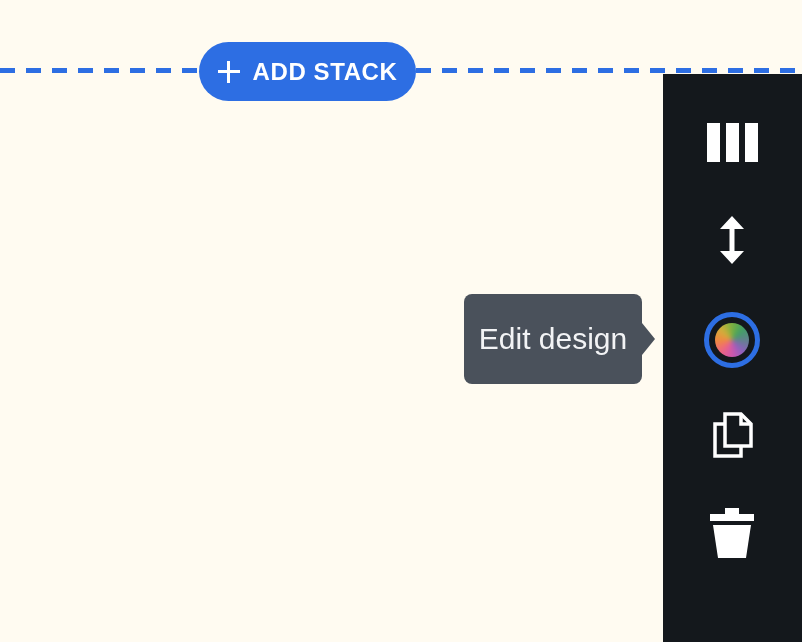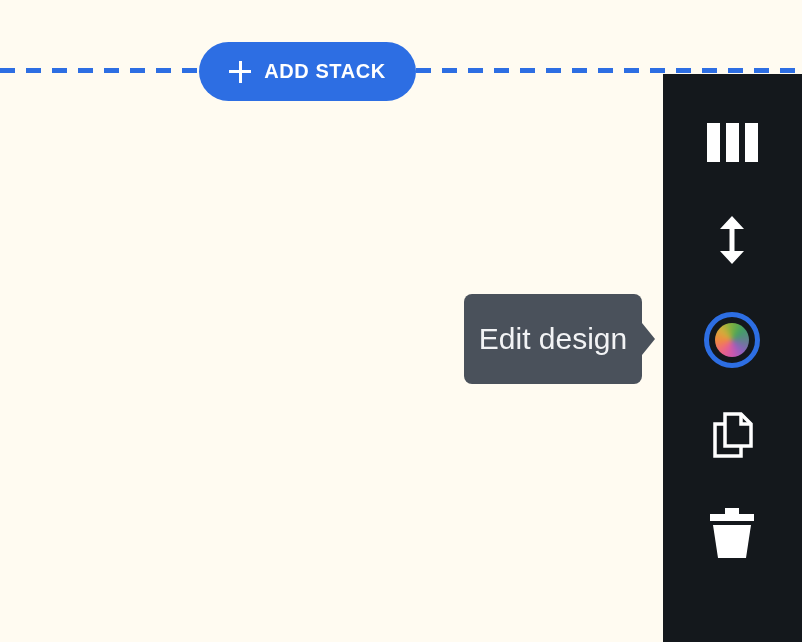--- a/index.html
+++ b/index.html
@@ -49,21 +49,21 @@
   }
   .plus-icon::before, .plus-icon::after {
     content: "";
     position: absolute;
     background: #FFFFFF;
   }
   .plus-icon::before { left: 0; top: 9.5px; width: 22px; height: 3px; }
   .plus-icon::after  { left: 9.5px; top: 0; width: 3px; height: 22px; }
   .add-stack-label {
     color: #FFFFFF;
-    font-size: 20px;
+    font-size: 24px;
     font-weight: 700;
     letter-spacing: 0.6px;
     white-space: nowrap;
   }
   
   .toolbar {
     position: absolute;
     left: 663px;
     top: 74px;
     width: 139px;

